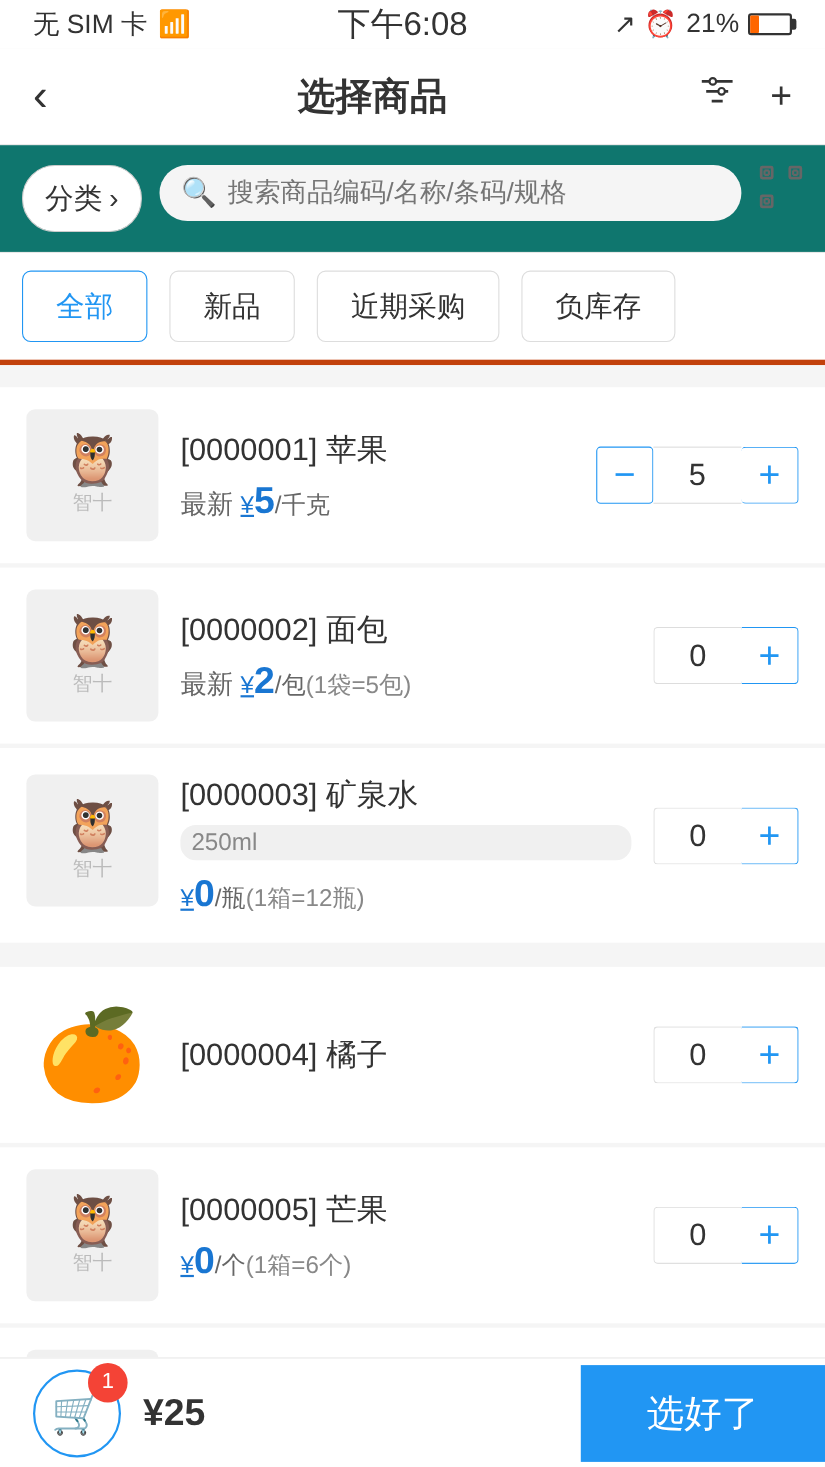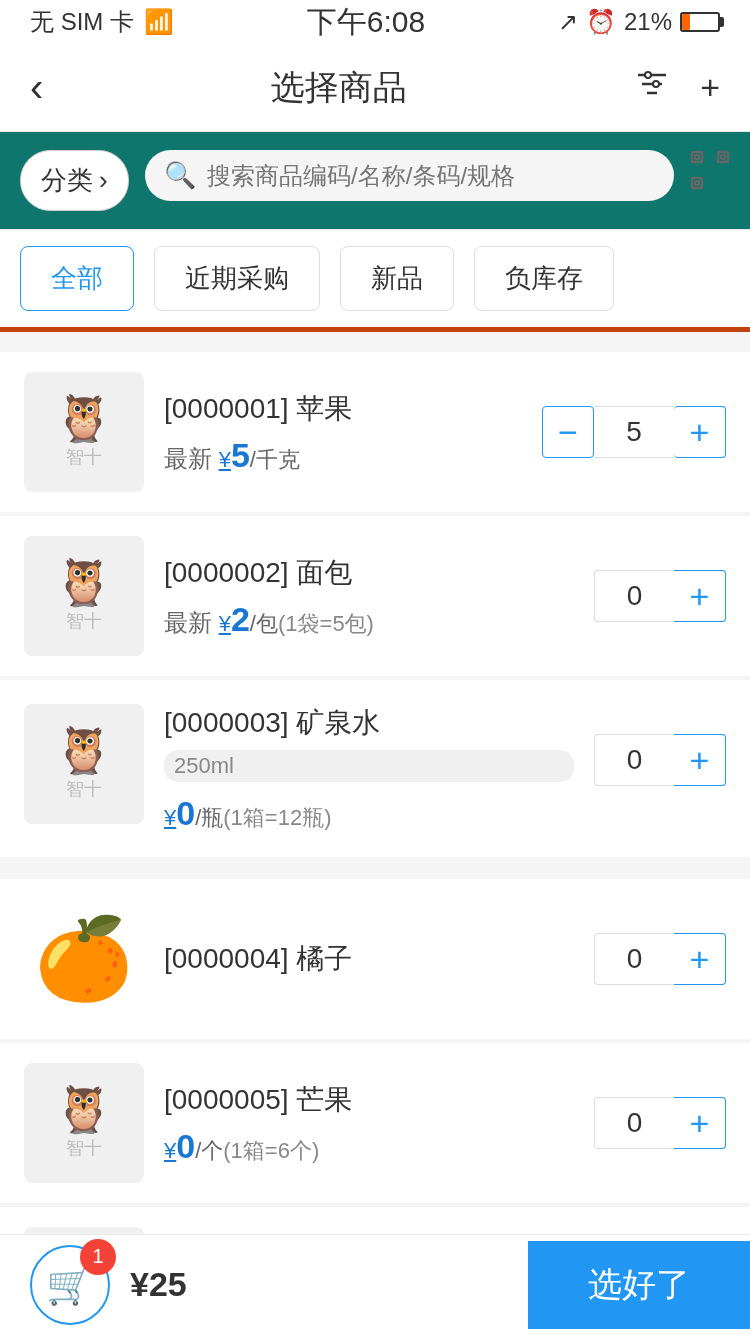--- a/index.html
+++ b/index.html
@@ -39,21 +39,21 @@
       background: #fff;
       height: 88px;
       display: flex;
       align-items: center;
       justify-content: space-between;
       padding: 0 30px;
       border-bottom: 1px solid #e8e8e8;
     }
     .nav-title {
       font-size: 34px;
-      font-weight: 400;
+      font-weight: 700;
       color: #333;
     }
     .nav-right { display: flex; gap: 30px; align-items: center; }
     .nav-btn { color: #333; font-size: 34px; cursor: pointer; }
     .nav-back { font-size: 40px; color: #333; cursor: pointer; }
 
     
     .toolbar {
       background: #0f766e;
       padding: 18px 20px;
@@ -250,22 +250,22 @@
       <line x1="5" y1="31" x2="9" y2="31" stroke="#666" stroke-width="2"></line>
       <line x1="5" y1="35" x2="9" y2="35" stroke="#666" stroke-width="2"></line>
       <line x1="5" y1="31" x2="5" y2="35" stroke="#666" stroke-width="2"></line>
       <line x1="9" y1="31" x2="9" y2="35" stroke="#666" stroke-width="2"></line>
     </svg>
   </span>
 </div>
 
 <div class="filter-tabs">
   <button class="filter-tab active">全部</button>
+  <button class="filter-tab">新品</button>
   <button class="filter-tab">近期采购</button>
-  <button class="filter-tab">新品</button>
   <button class="filter-tab">负库存</button>
 </div>
 
 <div class="separator"></div>
 
 <div class="product-list">
 
   <div class="product-item">
     <div class="product-img">
       <div class="owl-logo">

